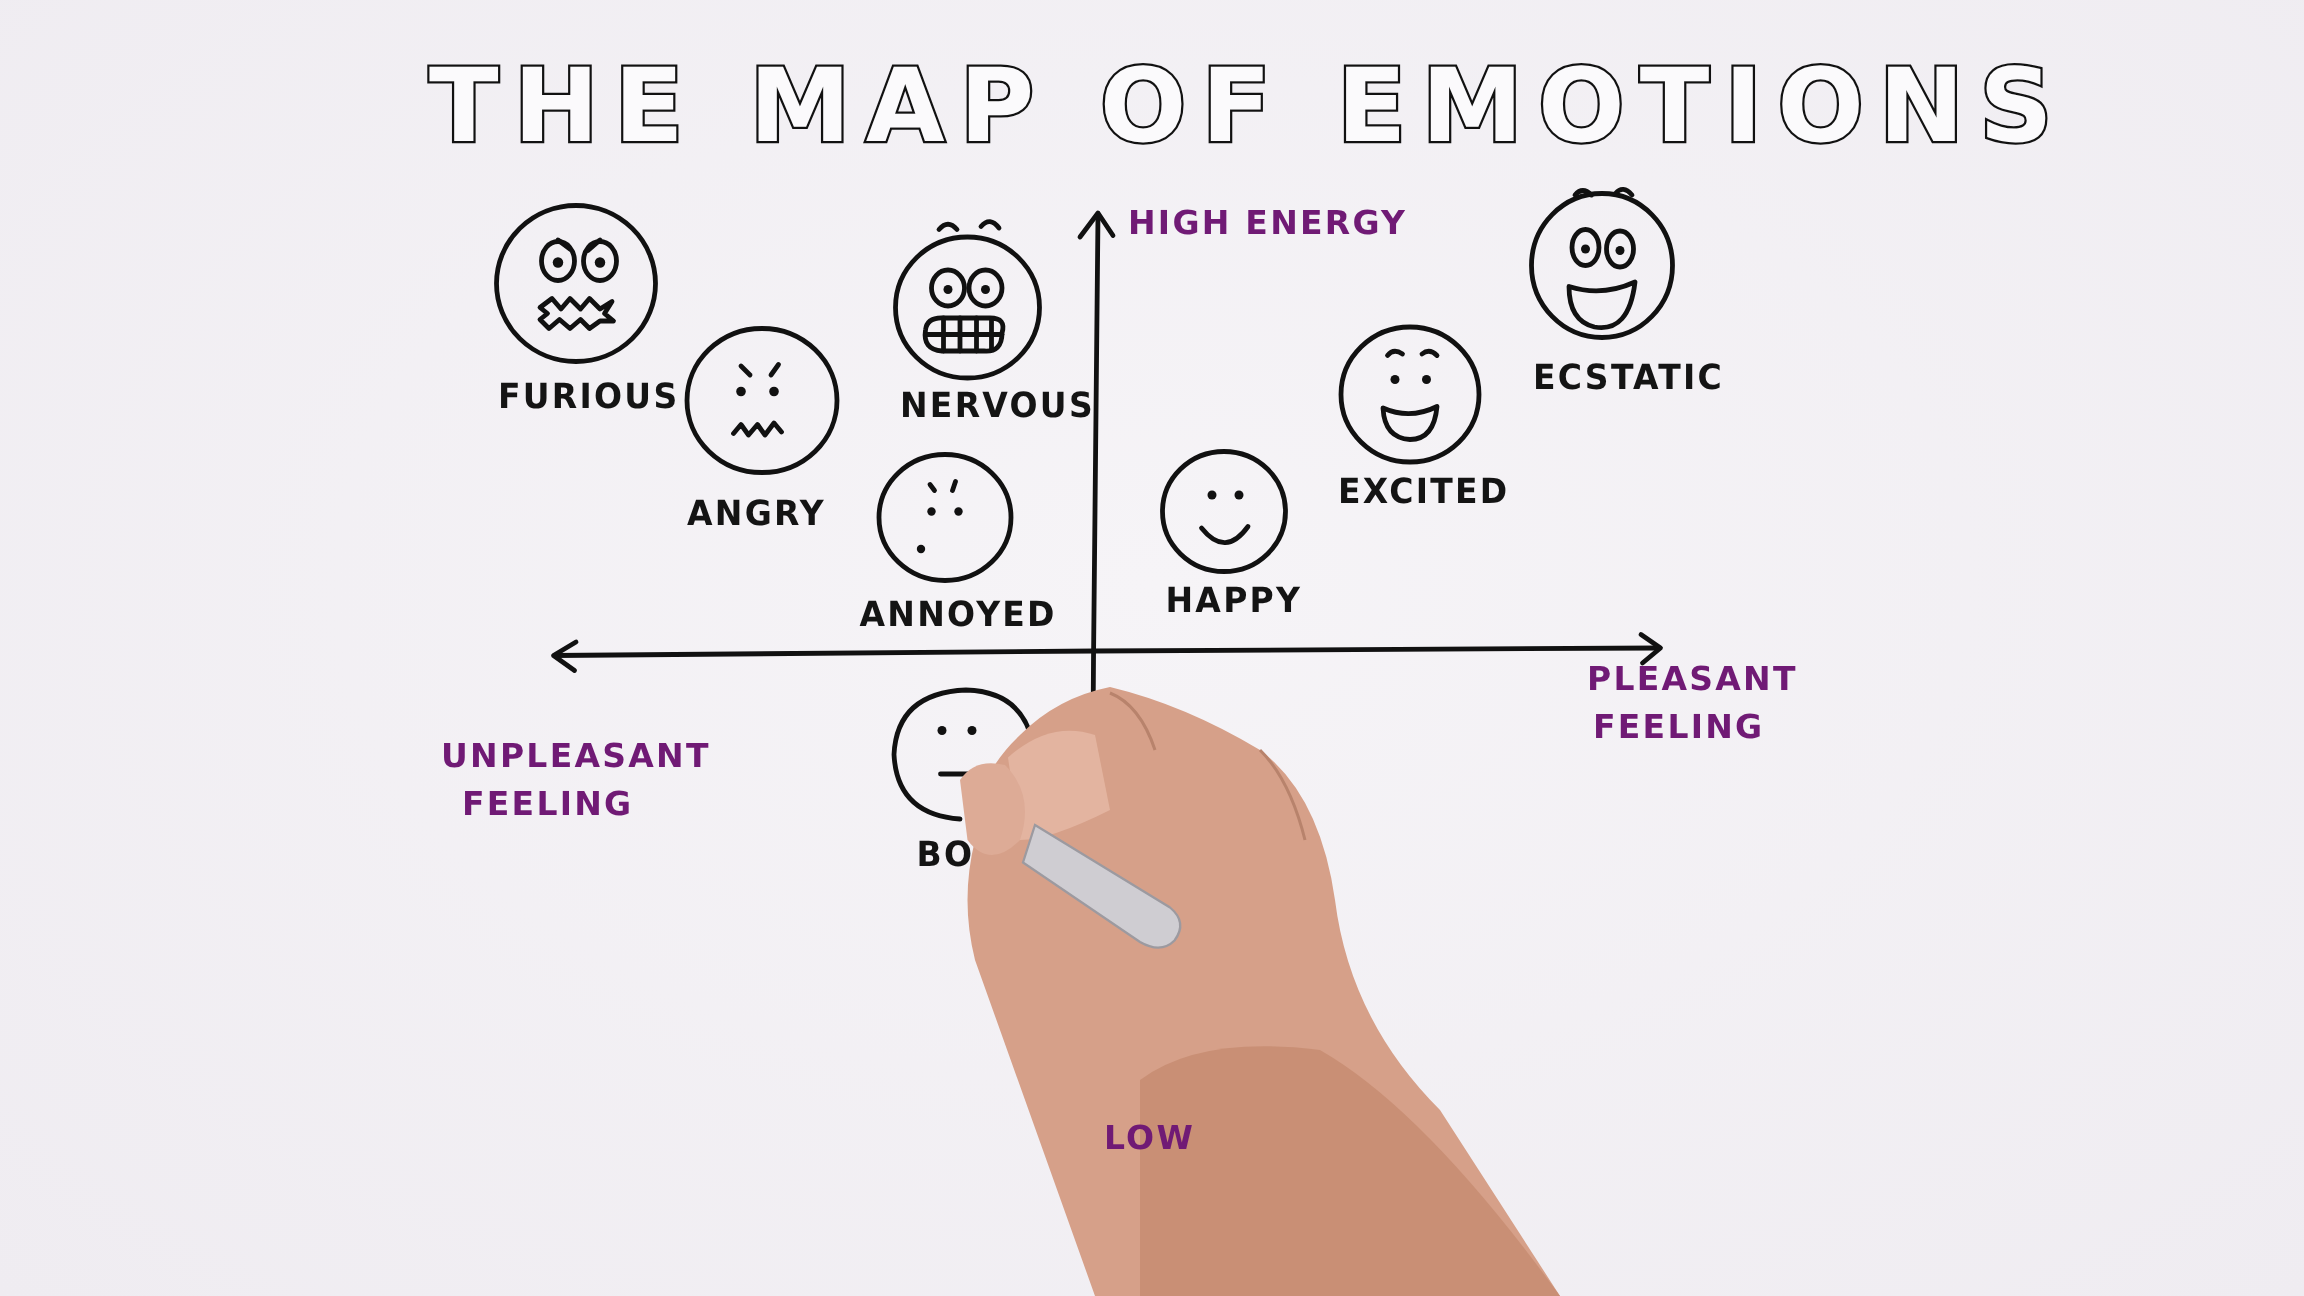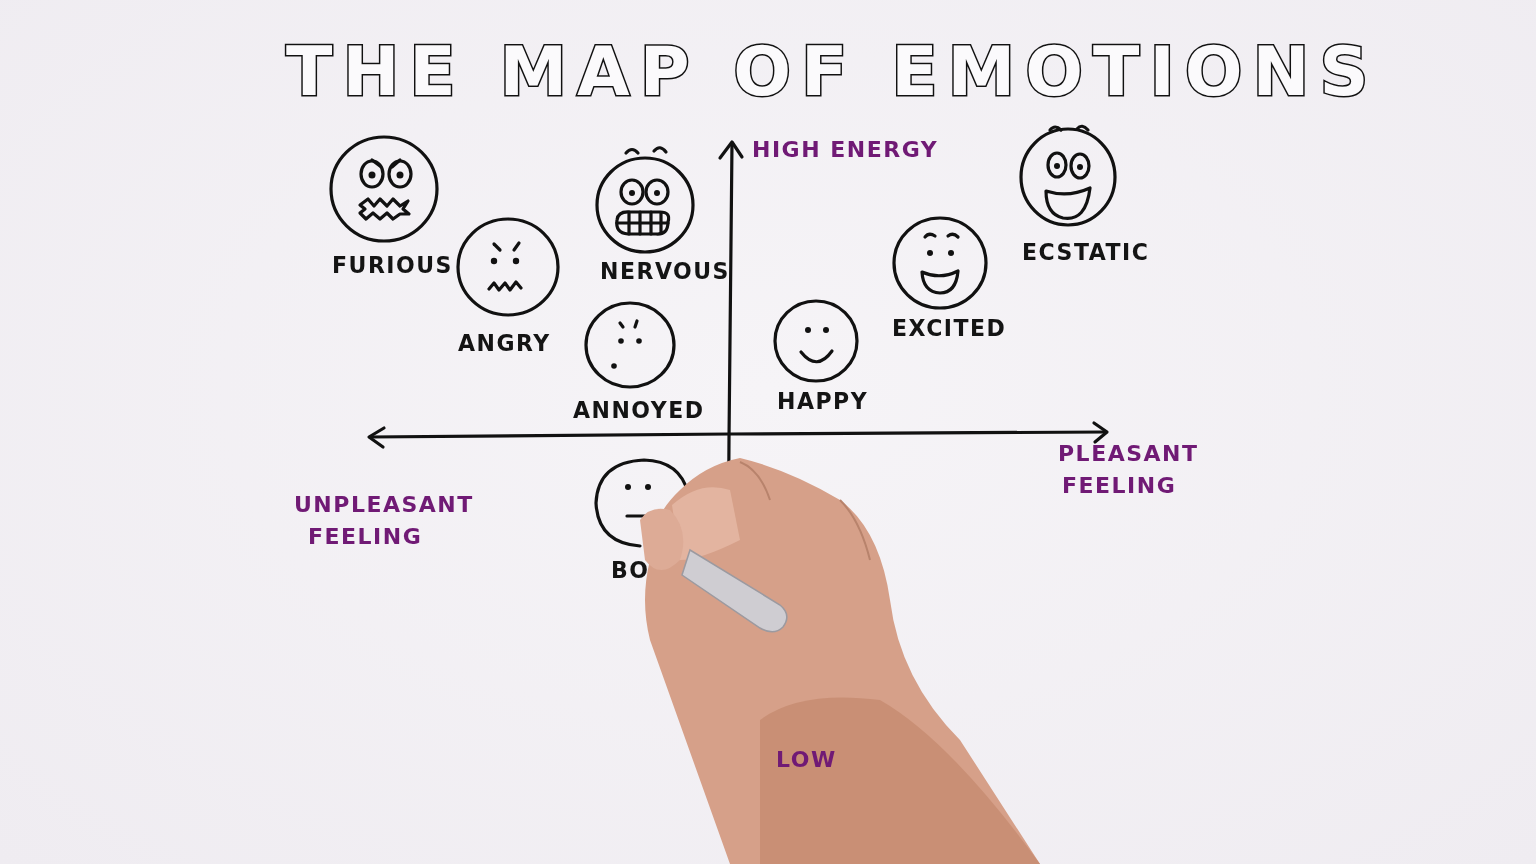--- a/index.html
+++ b/index.html
@@ -143,21 +143,21 @@
 <div class="lbl" style="left:332px; top:253px;">FURIOUS</div>
 <div class="lbl" style="left:458px; top:331px;">ANGRY</div>
 <div class="lbl" style="left:600px; top:259px;">NERVOUS</div>
 <div class="lbl" style="left:573px; top:398px;">ANNOYED</div>
 <div class="lbl" style="left:777px; top:389px;">HAPPY</div>
 <div class="lbl" style="left:892px; top:316px;">EXCITED</div>
 <div class="lbl" style="left:1022px; top:240px;">ECSTATIC</div>
 <div class="lbl" style="left:611px; top:558px;">BO</div>
 
 <div class="axislabel" style="left:752px; top:134px;">HIGH ENERGY</div>
-<div class="axislabel" style="left:776px; top:744px;">LOW</div>
+<div class="axislabel" style="left:736px; top:744px;">LOW</div>
 <div class="axislabel" style="left:294px; top:461px;margin-top:28px;">
   <div>UNPLEASANT</div>
   <div style="padding-left:14px;">FEELING</div>
 </div>
 <div class="axislabel" style="left:1058px; top:438px;">
   <div>PLEASANT</div>
   <div style="padding-left:4px;">FEELING</div>
 </div>
 
 </body></html>

